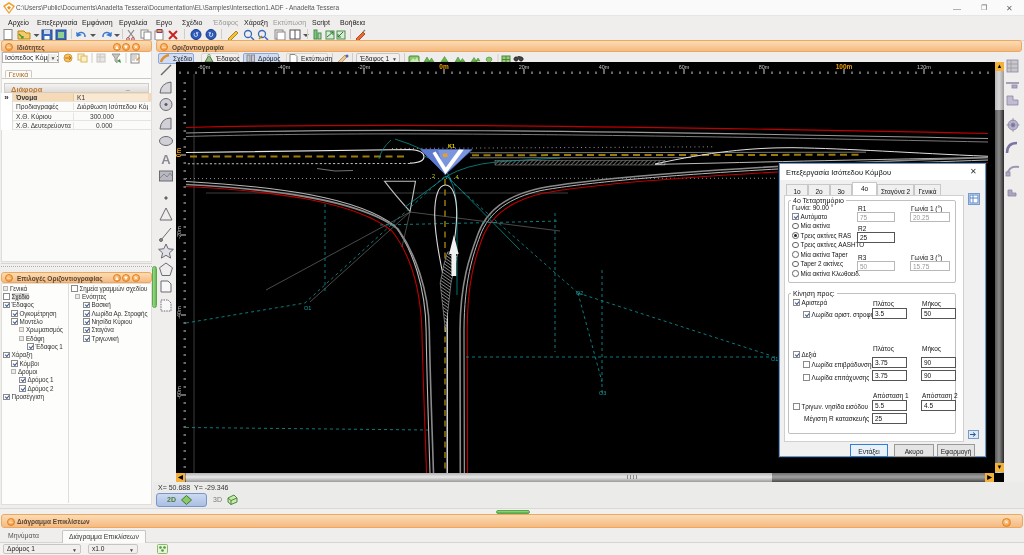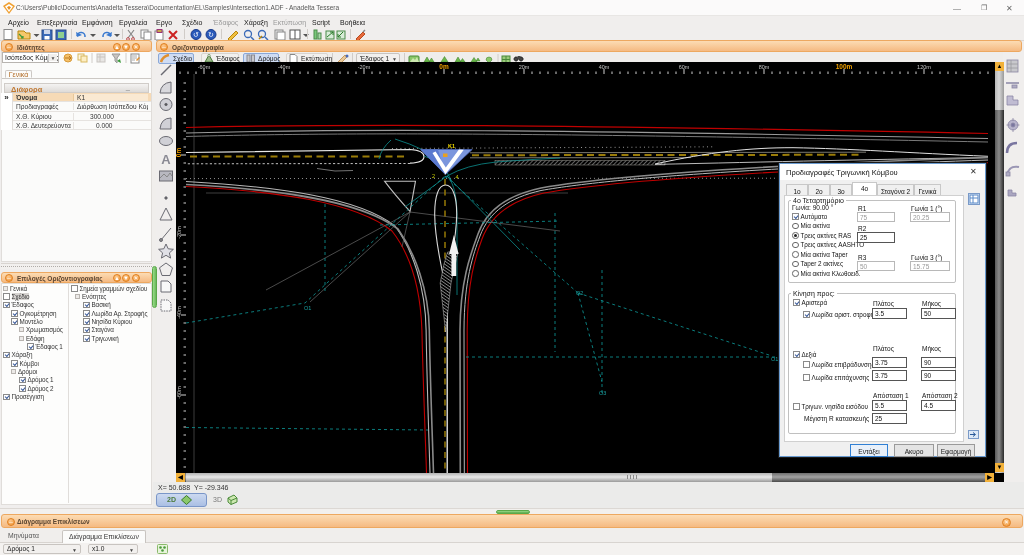--- a/index.html
+++ b/index.html
@@ -490,21 +490,21 @@
 <polygon points="234.6,75.5 259.4,100.6 252,75.5" fill="#5b7ad0"></polygon>
 <path d="M259.4,100.2 L246.5,79 L249.6,77.6 L259.8,93.5 L272.9,75.4 L277.8,75.8 z" fill="#fff"></path>
 <rect x="257" y="79.5" width="4.5" height="3.5" fill="#e8a020"></rect>
 <text x="262" y="73.5" font-size="5.5" font-weight="bold" fill="#f0d800">K1</text>
 <text x="246" y="104" font-size="5.5" fill="#c8cc00">2</text>
 <text x="269.5" y="104.5" font-size="5.5" fill="#c8cc00">4</text>
 </svg>
 
 <div class="abs" id="dlg" style="left:779px;top:163px;width:207px;height:294px;background:#f0f0f0;border:1px solid #6a9bd0;box-shadow:0 0 0 1px #1a1a1a;font-size:6.5px;color:#111;">
  <div class="abs" style="left:0;top:0;width:205px;height:16px;background:#fff;">
-  <span style="position:absolute;left:6px;top:4px;font-size:7.5px;color:#111;">Προδιαγραφές Τριγωνική Κόμβου</span>
+  <span style="position:absolute;left:6px;top:4px;font-size:7.5px;color:#111;">Επεξεργασία Ισόπεδου Κόμβου</span>
   <span style="position:absolute;left:190px;top:3px;font-size:8px;color:#333;">✕</span>
  </div>
  <div class="abs" style="left:4px;top:30.5px;width:180px;height:247px;background:#fff;border:1px solid #d0d0d0;"></div>
  <div class="dtab" style="left:6px;top:20px;width:22px;">1ο</div>
  <div class="dtab" style="left:28px;top:20px;width:22px;">2ο</div>
  <div class="dtab" style="left:50px;top:20px;width:22px;">3ο</div>
  <div class="dtab sel" style="left:72px;top:17.5px;width:25px;">4ο</div>
  <div class="dtab" style="left:97px;top:20px;width:37px;">Σταγόνα 2</div>
  <div class="dtab" style="left:134px;top:20px;width:27px;">Γενικά</div>
  <svg class="abs" style="left:188px;top:29px" width="12" height="12" viewBox="0 0 12 12">

